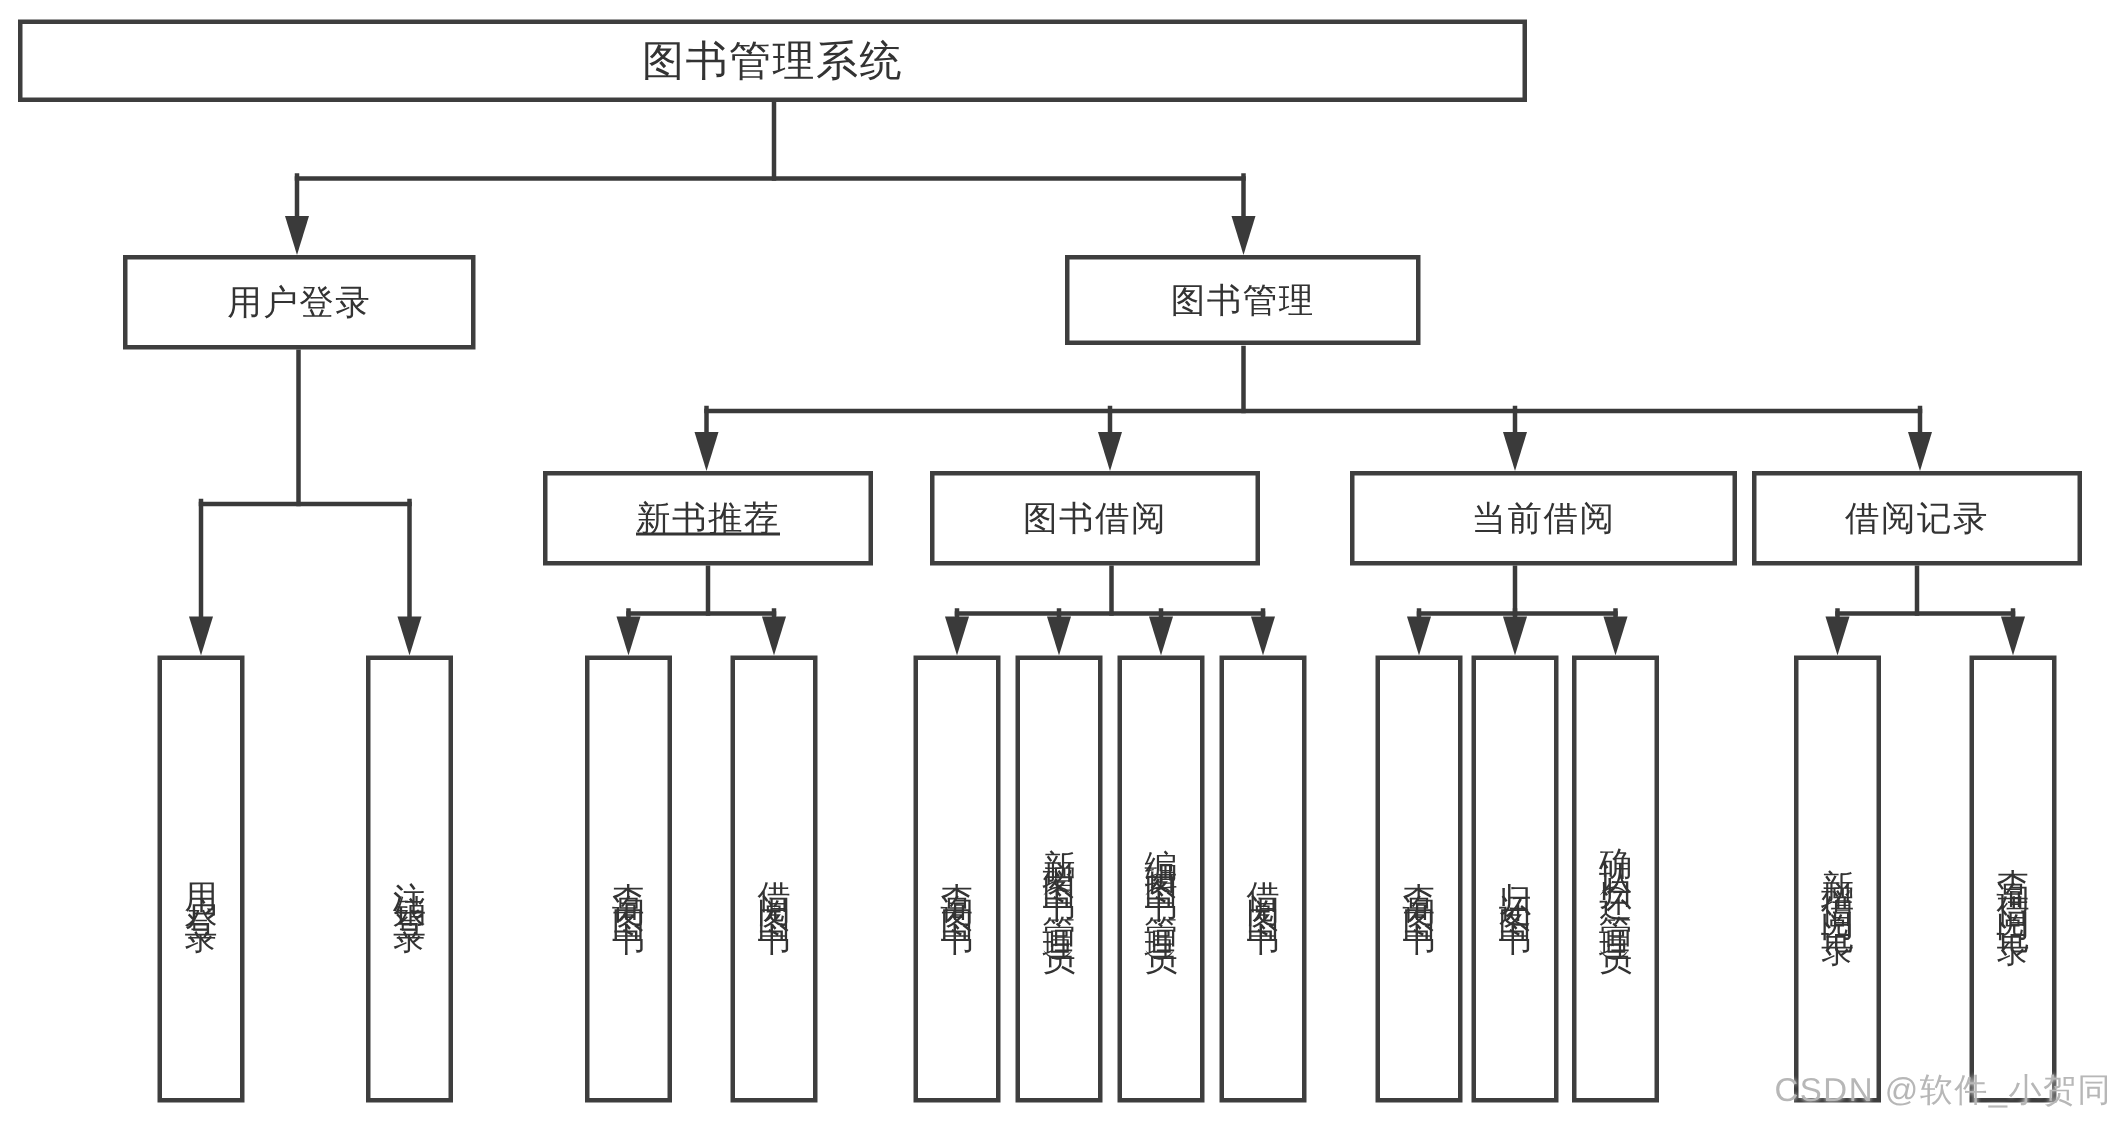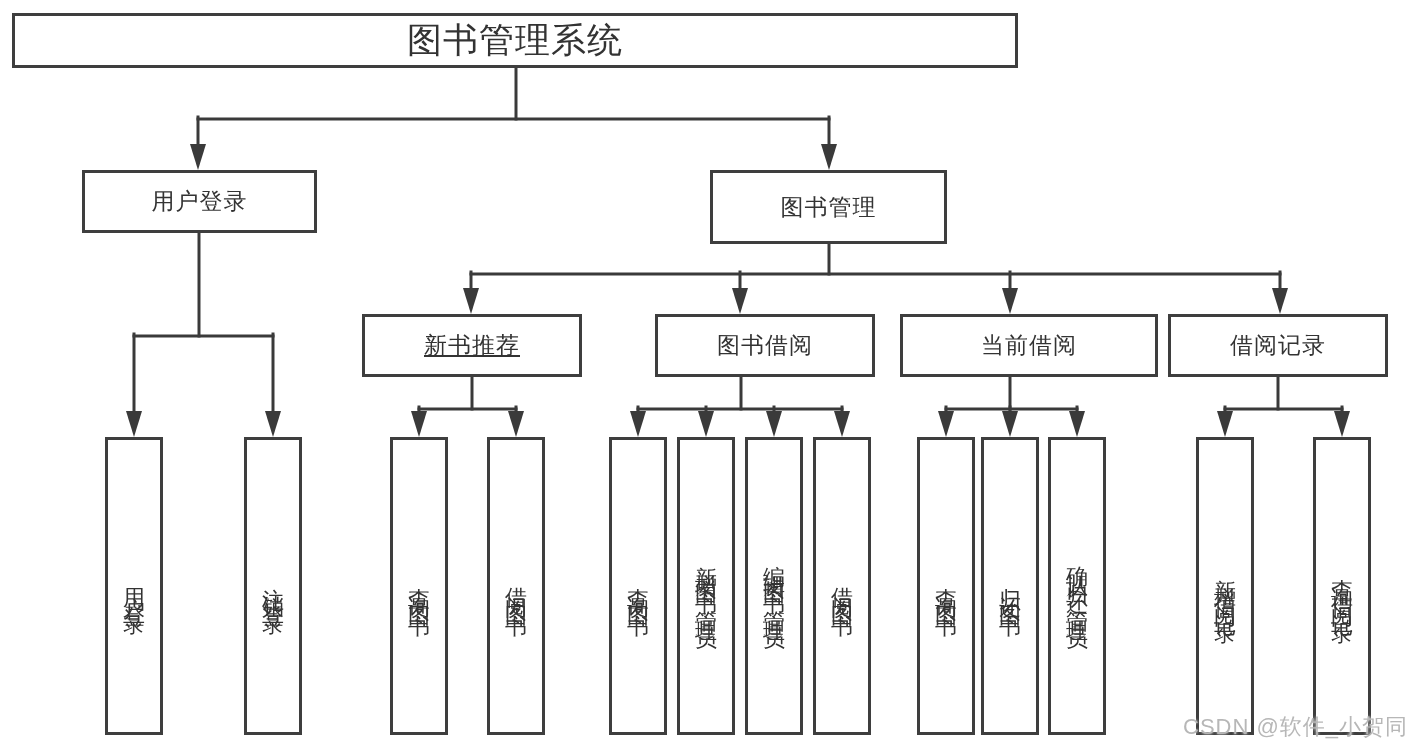--- a/index.html
+++ b/index.html
@@ -13,21 +13,21 @@
   .connectors{position:absolute;left:0;top:0;z-index:0;}
   .node{
     position:absolute;
     box-sizing:border-box;
     border:3px solid #3e3e3e;
     background:#ffffff;
     display:flex;align-items:center;justify-content:center;
     color:#333333;
     z-index:1;
   }
-  .node-root{font-size:35px;letter-spacing:1px;}
+  .node-root{font-size:28px;letter-spacing:1px;}
   .node-h{font-size:23px;letter-spacing:1px;}
   .node-leaf{
     font-size:22px;
     writing-mode:vertical-rl;
     text-orientation:mixed;
     letter-spacing:9px;
     line-height:1;
     padding-top:4px;
   }
   .watermark{
@@ -120,24 +120,24 @@
       <line x1="1225" y1="407" x2="1225" y2="413"></line>
       <polygon points="1217,411 1233,411 1225,437"></polygon>
       <line x1="1342" y1="407" x2="1342" y2="413"></line>
       <polygon points="1334,411 1350,411 1342,437"></polygon>
     </g>
   </svg>
 
   <div class="node node-root" style="left:12px;top:13px;width:1006px;height:55px;">图书管理系统</div>
 
   <div class="node node-h" style="left:82px;top:170px;width:235px;height:63px;">用户登录</div>
-  <div class="node node-h" style="left:710px;top:170px;width:237px;height:74px;">图书管理</div>
+  <div class="node node-h" style="left:710px;top:170px;width:237px;height:60px;">图书管理</div>
 
   <div class="node node-h" style="left:362px;top:314px;width:220px;height:63px;text-decoration:underline;">新书推荐</div>
-  <div class="node node-h" style="left:655px;top:314px;width:220px;height:63px;">图书借阅</div>
+  <div class="node node-h" style="left:620px;top:314px;width:220px;height:63px;">图书借阅</div>
   <div class="node node-h" style="left:900px;top:314px;width:258px;height:63px;">当前借阅</div>
   <div class="node node-h" style="left:1168px;top:314px;width:220px;height:63px;">借阅记录</div>
 
   <div class="node node-leaf" style="left:105px;top:437px;width:58px;height:298px;">用户登录</div>
   <div class="node node-leaf" style="left:244px;top:437px;width:58px;height:298px;">注销登录</div>
 
   <div class="node node-leaf" style="left:390px;top:437px;width:58px;height:298px;">查询图书</div>
   <div class="node node-leaf" style="left:487px;top:437px;width:58px;height:298px;">借阅图书</div>
 
   <div class="node node-leaf" style="left:609px;top:437px;width:58px;height:298px;">查询图书</div>

